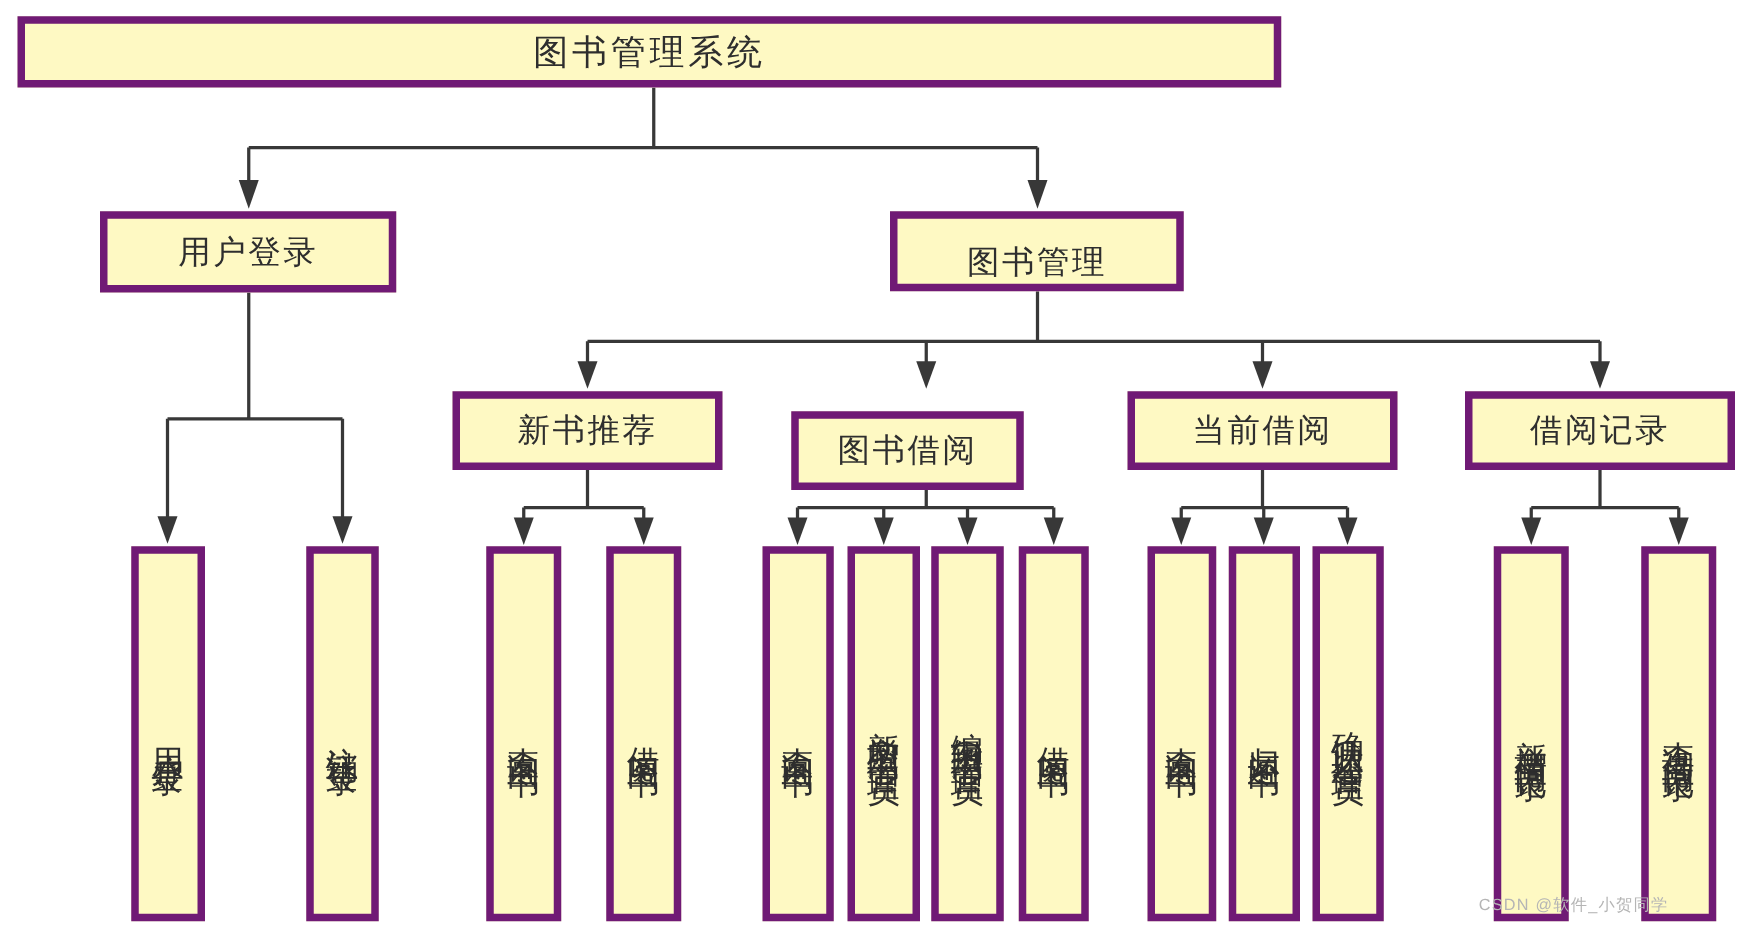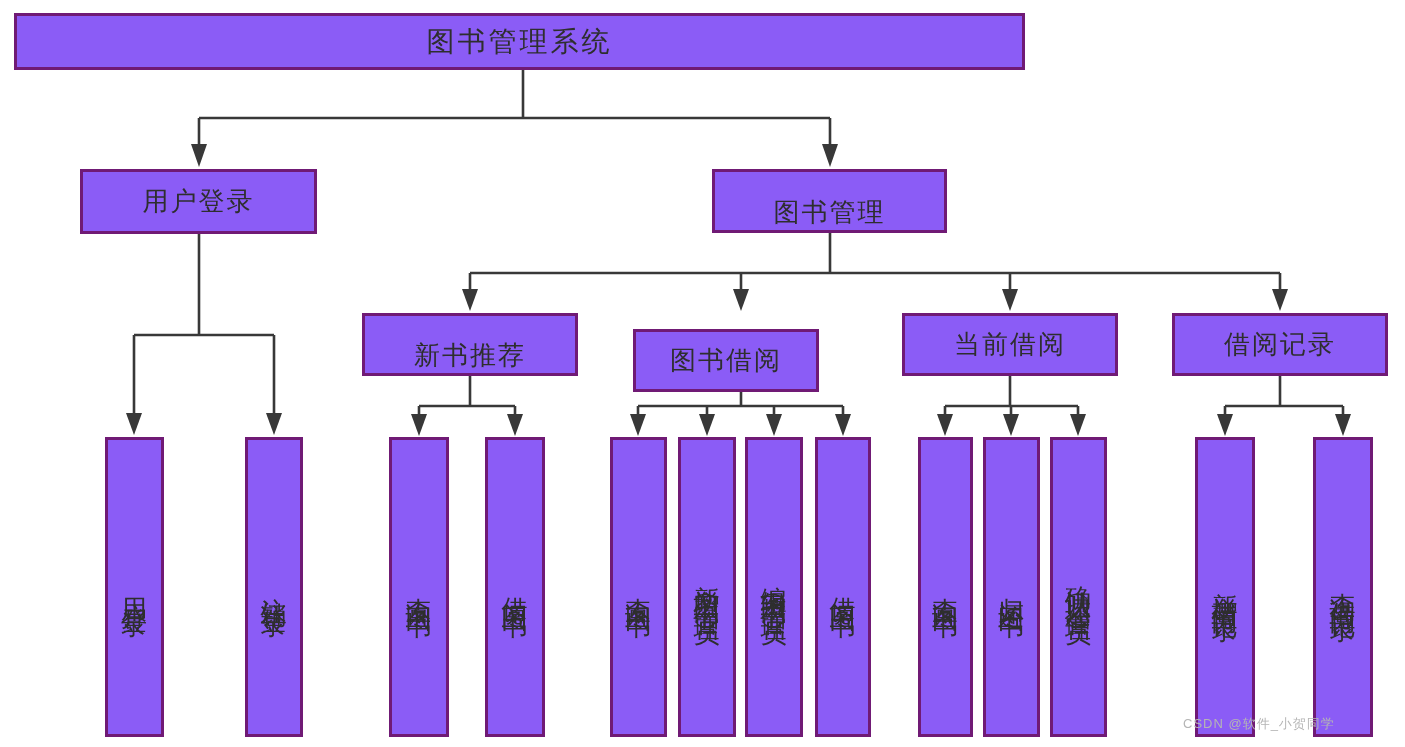--- a/index.html
+++ b/index.html
@@ -12,22 +12,22 @@
     overflow: hidden;
   }
   .connector-layer {
     position: absolute;
     left: 0; top: 0;
     z-index: 1;
   }
   .box {
     position: absolute;
     box-sizing: border-box;
-    background: #8b5cf6;
-    border: 3px solid #701a75;
+    background: #fef9c3;
+    border: 6px solid #701a75;
     display: flex;
     align-items: center;
     justify-content: center;
     color: #2e2e2e;
     z-index: 2;
   }
   .h-label {
     font-size: 26px;
     letter-spacing: 2px;
     white-space: nowrap;
@@ -111,21 +111,21 @@
     <span class="root-label">图书管理系统</span>
   </div>
 
   <div class="box" style="left:80px; top:169px; width:237px; height:65px;">
     <span class="h-label">用户登录</span>
   </div>
   <div class="box" style="left:712px; top:169px; width:235px; height:64px;align-items:flex-end;">
     <span class="h-label">图书管理</span>
   </div>
 
-  <div class="box" style="left:362px; top:313px; width:216px; height:63px;align-items:flex-end;">
+  <div class="box" style="left:362px; top:313px; width:216px; height:63px;">
     <span class="h-label">新书推荐</span>
   </div>
   <div class="box" style="left:633px; top:329px; width:186px; height:63px;">
     <span class="h-label">图书借阅</span>
   </div>
   <div class="box" style="left:1172px; top:313px; width:216px; height:63px;">
     <span class="h-label">借阅记录</span>
   </div>
   <div class="box" style="left:902px; top:313px; width:216px; height:63px;">
     <span class="h-label">当前借阅</span>

